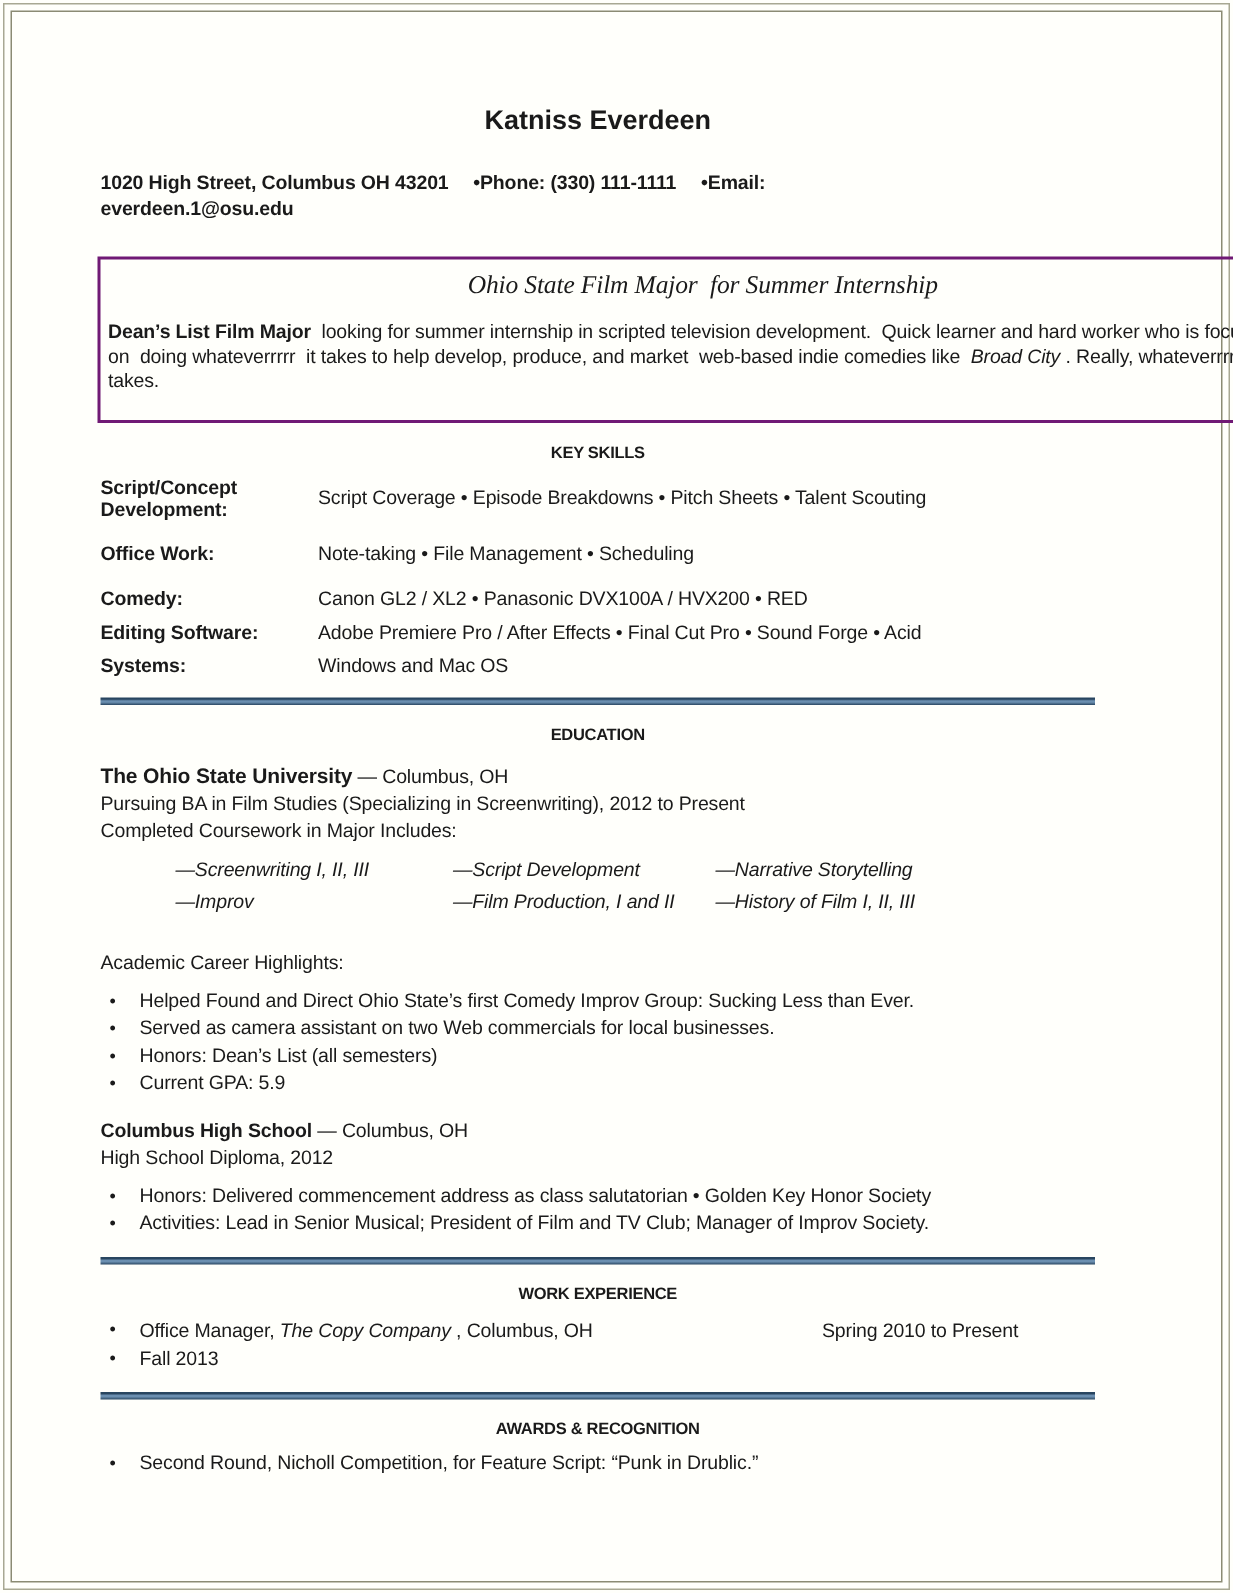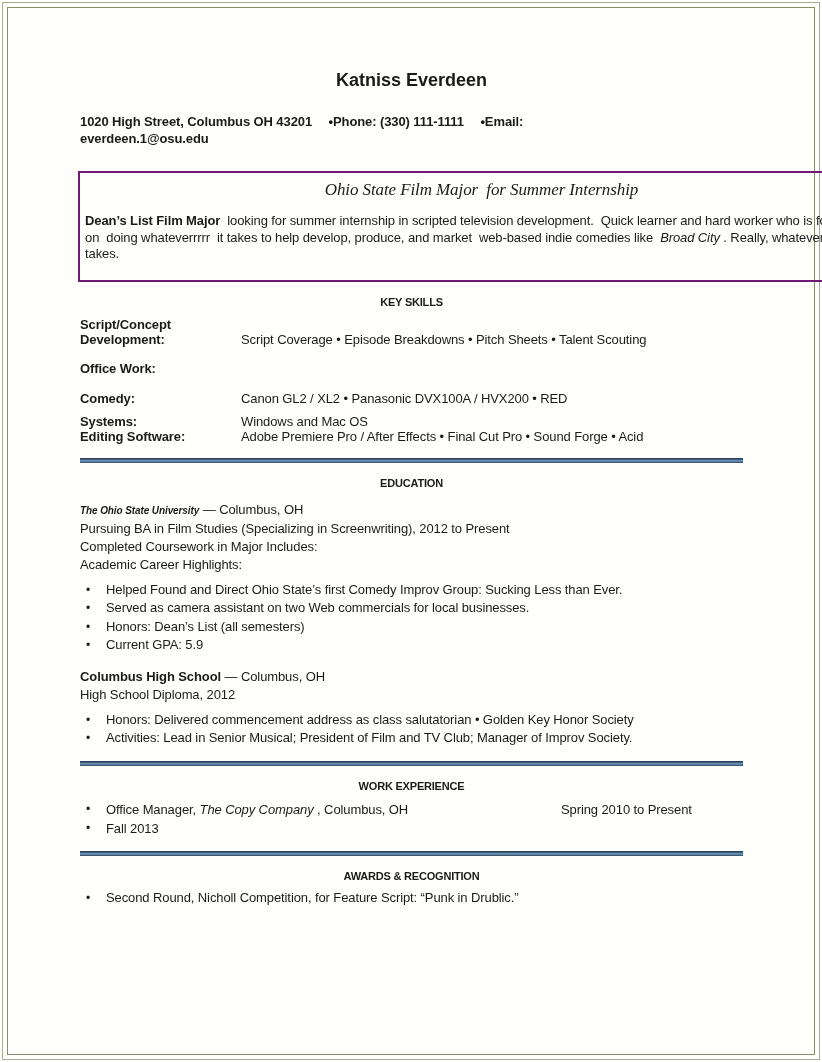--- a/index.html
+++ b/index.html
@@ -4,52 +4,52 @@
 <style>
   html,body{margin:0;padding:0;}
   body{
     width:822px;height:1062px;position:relative;overflow:hidden;
     background:#fffffb;color:#1a1a1a;
     font-family:"Liberation Sans","DejaVu Sans",sans-serif;
     font-size:13px;letter-spacing:-0.1px;
   }
   .frame-outer{position:absolute;inset:2px;border:1px solid #a8a893;pointer-events:none;}
   .frame-inner{position:absolute;inset:7px;border:1px solid #8b8b74;pointer-events:none;}
-  .content{position:absolute;left:80px;top:0;width:663px;}
+  .content{position:absolute;left:67px;top:0;width:663px;}
 
   .name{margin:70px 0 0;text-align:center;font-size:18px;font-weight:bold;letter-spacing:0;}
   .contact{margin-top:22px;text-align:left;font-weight:bold;line-height:17px;}
   .contact .seg{display:inline-block;margin-left:13px;}
   .contact .seg:first-child{margin-left:0;}
 
   .objective-box{margin:24px 16px 0 -2px;width:810px;box-sizing:border-box;
     border:2px solid #701a75;padding:7px 8px 17px 5px;}
   .objective-title{text-align:center;font-family:"Liberation Serif","DejaVu Serif",serif;
     font-style:italic;font-size:17px;white-space:pre-wrap;}
   .objective-body{margin:13px 0 0;line-height:16.5px;white-space:pre-wrap;}
 
   h2.section{margin:14px 0 0;text-align:center;font-size:11px;font-weight:bold;letter-spacing:-0.2px;}
 
   .skills{margin-top:9px;}
-  .skill-row{display:flex;align-items:flex-end;gap:16px;}
+  .skill-row{display:flex;align-items:center;}
   .skill-label{width:145px;font-weight:bold;line-height:15.5px;}
   .skill-value{flex:1;line-height:15.5px;}
   .g13{margin-bottom:13px}.g15{margin-bottom:15px}.g7{margin-bottom:7px}
 
   .rule{height:5px;margin-top:13px;
     background:linear-gradient(180deg,#2a4761 0%,#28445e 22%,#6b8fb0 45%,#6b8fb0 62%,#2a4761 100%);}
 
   .line{line-height:18px;}
   .edu-school{margin-top:12px;line-height:18px;}
-  .edu-school b{font-size:10px;font-style:italic;}
+  .edu-school b{font-size:14px;}
   .coursework{margin-top:6px;}
   .course-row{display:flex;font-style:italic;margin-left:50px;line-height:21px;}
   .course-c1{width:185px}.course-c2{width:175px}.course-c3{flex:1}
 
-  .highlights-label{line-height:18px;}
+  .highlights-label{margin-top:22px;line-height:18px;}
   .bullets{margin-top:7px;}
   .bullet-item{display:flex;line-height:18.5px;}
   .bullet-marker{width:20px;padding-left:6px;flex:none;font-size:12px;}
   .bullet-text{flex:1;}
   .hs-block{margin-top:13px;}
 
   .entries{margin-top:8px;}
   .entry{display:flex;line-height:19px;}
   .entry-text{width:455px;}
   .entry-date{flex:none;}
@@ -80,46 +80,59 @@
 
   <h2 class="section">KEY SKILLS</h2>
 
   <div class="skills">
     <div class="skill-row g13">
       <div class="skill-label">Script/Concept Development:</div>
       <div class="skill-value">Script Coverage • Episode Breakdowns • Pitch Sheets • Talent Scouting</div>
     </div>
     <div class="skill-row g15">
       <div class="skill-label">Office Work:</div>
+      <div class="skill-value">Note-taking • File Management • Scheduling</div>
     </div>
     <div class="skill-row g7">
       <div class="skill-label">Comedy:</div>
       <div class="skill-value">Canon GL2 / XL2 • Panasonic DVX100A / HVX200 • RED</div>
     </div>
+    <div class="skill-row g7">
+      <div class="skill-label">Editing Software:</div>
+      <div class="skill-value">Adobe Premiere Pro / After Effects • Final Cut Pro • Sound Forge • Acid</div>
+    </div>
     <div class="skill-row">
       <div class="skill-label">Systems:</div>
       <div class="skill-value">Windows and Mac OS</div>
-    </div>
-    <div class="skill-row g7">
-      <div class="skill-label">Editing Software:</div>
-      <div class="skill-value">Adobe Premiere Pro / After Effects • Final Cut Pro • Sound Forge • Acid</div>
     </div>
   </div>
 
   <div class="rule"></div>
 
   <h2 class="section">EDUCATION</h2>
 
   <div class="edu-school">
     <b>The Ohio State University</b>
     <span>— Columbus, OH</span>
   </div>
   <div class="line">Pursuing BA in Film Studies (Specializing in Screenwriting), 2012 to Present</div>
   <div class="line">Completed Coursework in Major Includes:</div>
 
+  <div class="coursework">
+    <div class="course-row">
+      <div class="course-c1">—Screenwriting I, II, III</div>
+      <div class="course-c2">—Script Development</div>
+      <div class="course-c3">—Narrative Storytelling</div>
+    </div>
+    <div class="course-row">
+      <div class="course-c1">—Improv</div>
+      <div class="course-c2">—Film Production, I and II</div>
+      <div class="course-c3">—History of Film I, II, III</div>
+    </div>
+  </div>
 
   <div class="highlights-label">Academic Career Highlights:</div>
   <div class="bullets">
     <div class="bullet-item">
       <span class="bullet-marker">•</span>
       <span class="bullet-text">Helped Found and Direct Ohio State’s first Comedy Improv Group: Sucking Less than Ever.</span>
     </div>
     <div class="bullet-item">
       <span class="bullet-marker">•</span>
       <span class="bullet-text">Served as camera assistant on two Web commercials for local businesses.</span>

